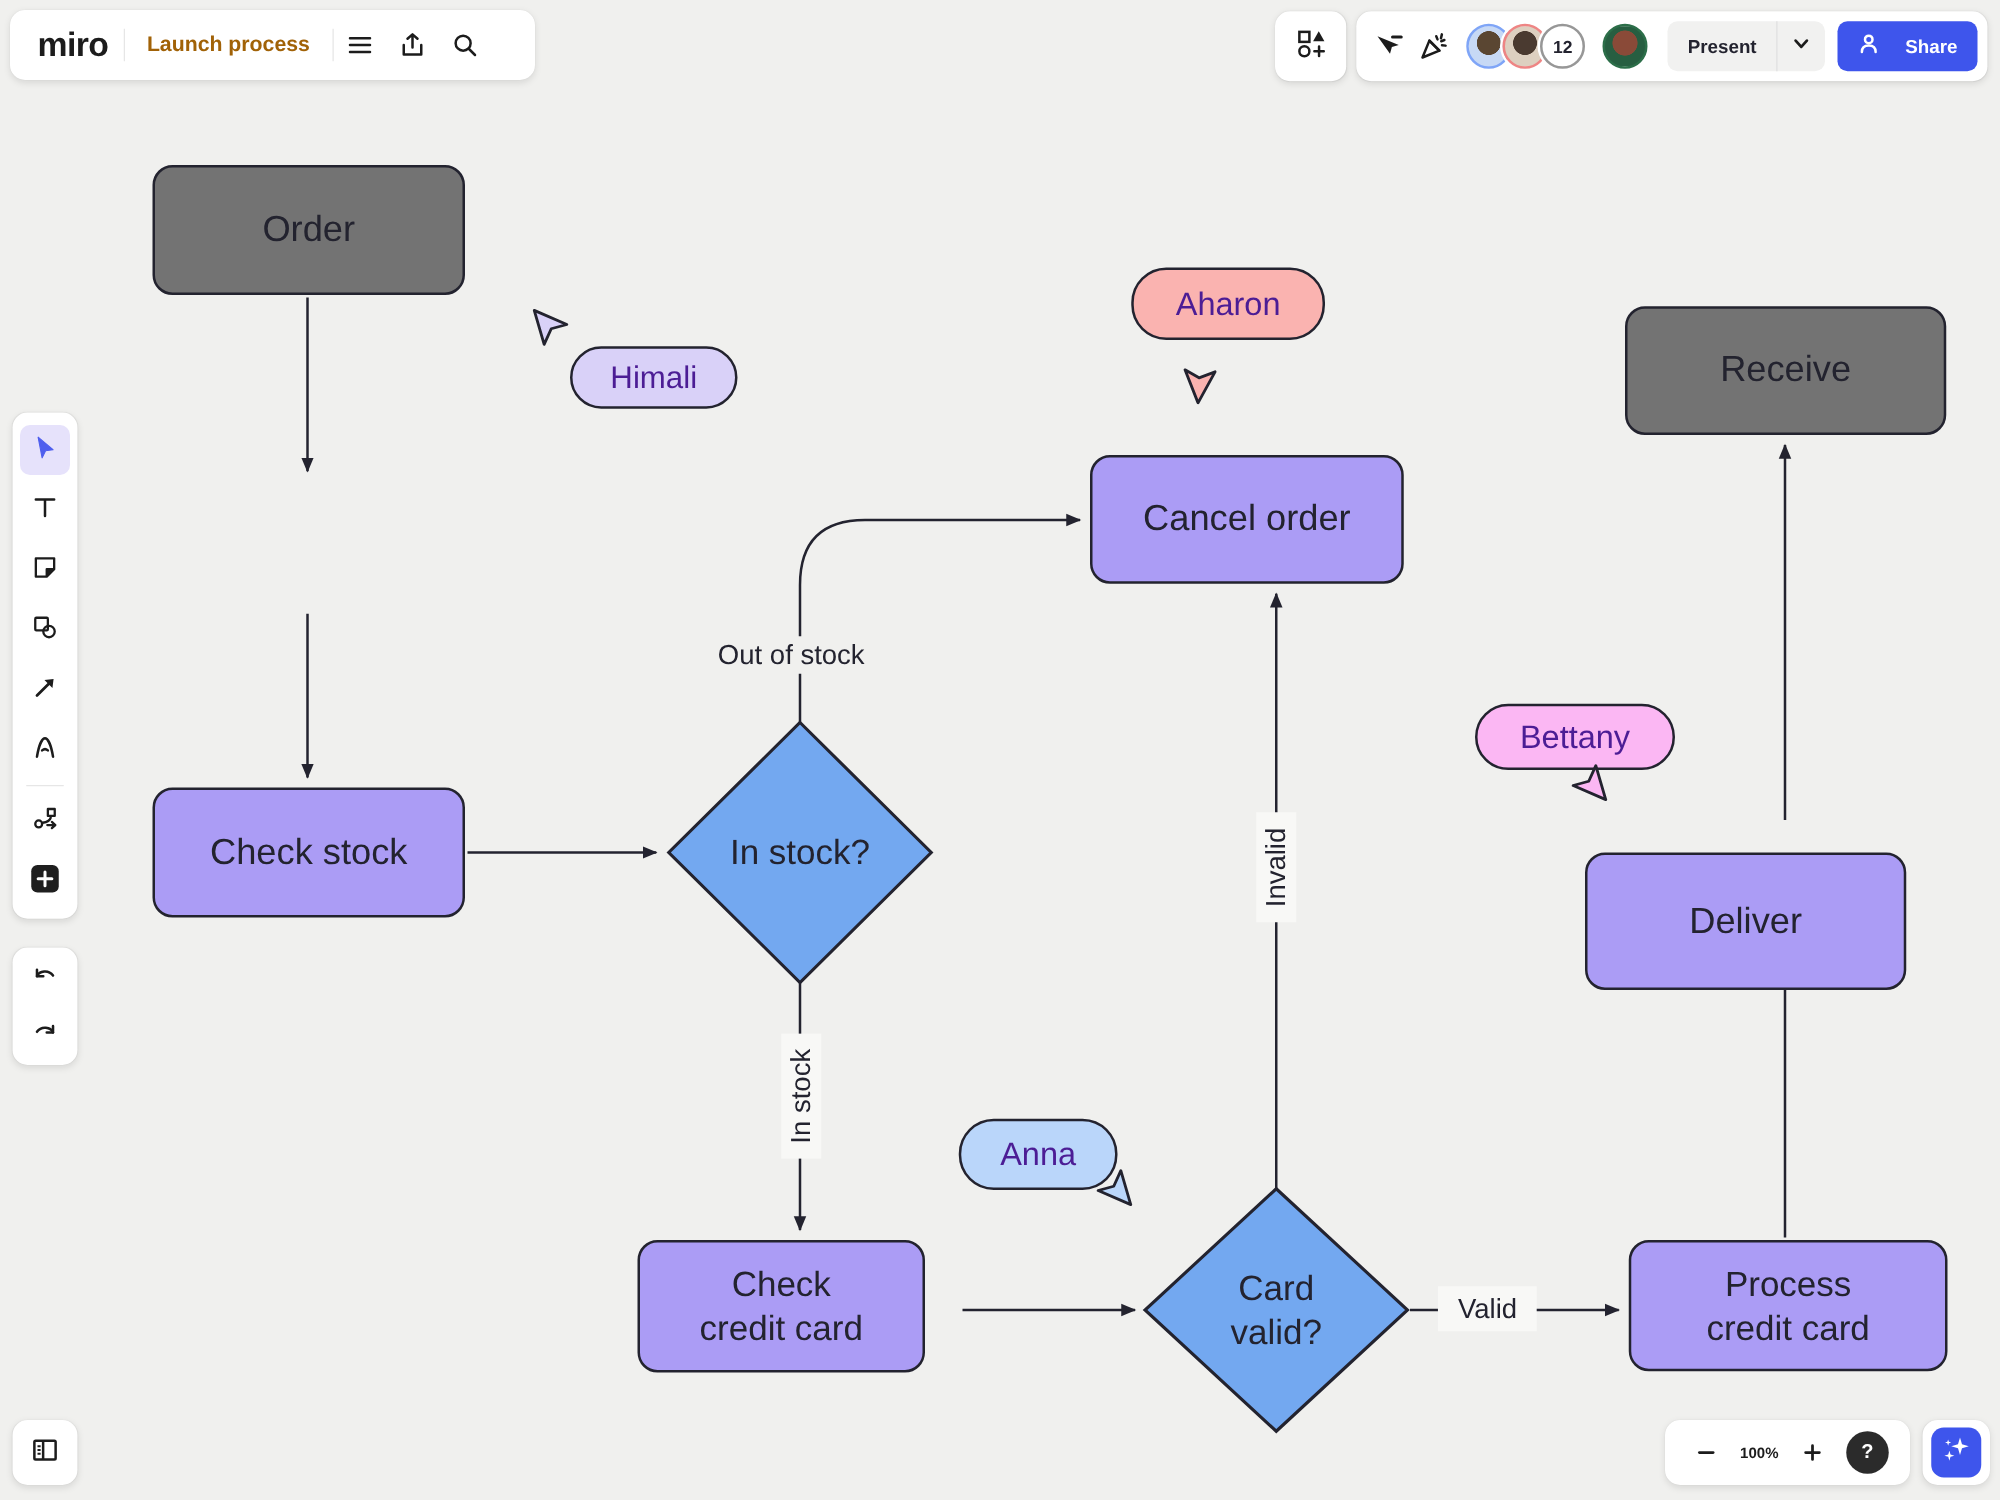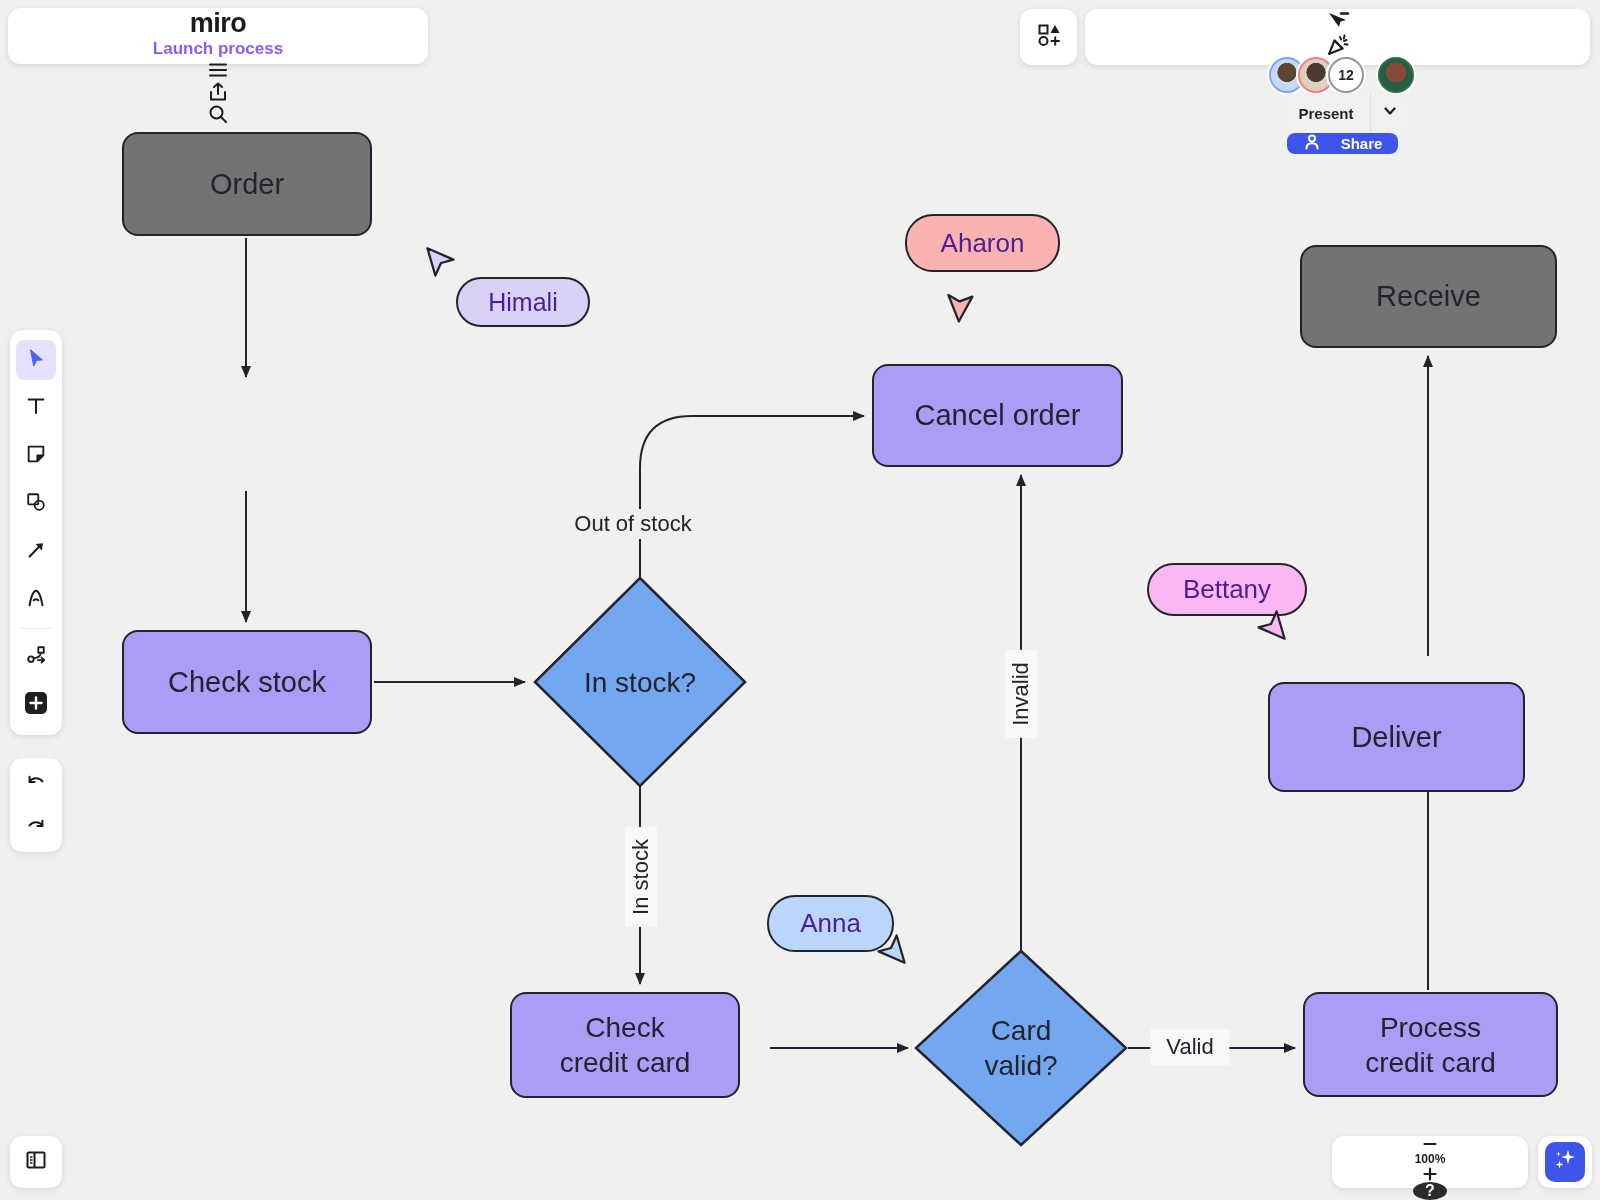--- a/index.html
+++ b/index.html
@@ -1,24 +1,24 @@
 <!DOCTYPE html>
 <html><head>
 <meta charset="utf-8">
 <style>
   html,body{margin:0;padding:0;background:#e9e9e7;}
   #stage{position:relative;width:1600px;height:1200px;background:#F0F0EE;overflow:hidden;
          font-family:"Liberation Sans",sans-serif;color:#23232F;}
   .card{position:absolute;background:#fff;border-radius:12px;
-        box-shadow:0 2px 6px rgba(0,0,0,.10),0 0 1px rgba(0,0,0,.08);flex-direction:column;}
+        box-shadow:0 2px 6px rgba(0,0,0,.10),0 0 1px rgba(0,0,0,.08);}
   
   #topbar-left{left:8px;top:8px;width:420px;height:56px;display:flex;align-items:center;padding:0 10px;box-sizing:border-box;}
   .logo{font-weight:800;font-size:27px;letter-spacing:-.5px;padding:0 12px;color:#1c1c1c;}
   .vdiv{width:1px;height:26px;background:#e6e6e6;}
-  .board-title{font-size:17px;font-weight:600;padding:0 18px;color:#8b5cf6;white-space:nowrap;}
+  .board-title{font-size:17px;font-weight:600;padding:0 18px;color:#a16207;white-space:nowrap;}
   .icon-btn{width:42px;height:42px;display:flex;align-items:center;justify-content:center;border-radius:8px;cursor:pointer;}
   .icon-btn svg{display:block;}
   
   #frames-card{left:1020px;top:9px;width:57px;height:56px;display:flex;align-items:center;justify-content:center;}
   #topbar-right{left:1085px;top:9px;width:505px;height:56px;display:flex;align-items:center;padding:0 8px;box-sizing:border-box;}
   .avatar{width:32px;height:32px;border-radius:50%;box-shadow:0 0 0 2px #fff;flex:none;}
   .ring-blue{border:2px solid #7FA5F7;background:radial-gradient(circle at 50% 42%,#5a4632 38%,#c7d9f5 40%);}
   .ring-coral{border:2px solid #EE8584;background:radial-gradient(circle at 50% 42%,#4a3a30 38%,#ddd0c0 40%);margin-left:-7px;}
   .ring-green{border:2px solid #2C6E49;background:radial-gradient(circle at 50% 42%,#8a4a38 40%,#275e41 42%);margin-left:14px;}
   .count-badge{width:32px;height:32px;border-radius:50%;border:2px solid #979797;background:#fff;margin-left:-6px;
@@ -115,21 +115,21 @@
   </div>
   <div class="bubble" style="left:456px;top:277px;width:134px;height:50px;background:#D9D1F8;">Himali</div>
 
   <div class="bubble" style="left:905px;top:214px;width:155px;height:58px;background:#FAB3B0;font-size:26px;">Aharon</div>
   <div class="cursor" style="left:944px;top:282px;transform:rotate(-135deg);">
     <svg width="34" height="32" viewBox="0 0 30 28">
         <path d="M3,1 L26,11 L15,14 L10,25 Z" fill="#FAB3B0" stroke="#23232F" stroke-width="2" stroke-linejoin="round"></path>
       </svg>
   </div>
 
-  <div class="bubble" style="left:1147px;top:563px;width:160px;height:53px;background:#FBB7F3;font-size:26px;">Bettany</div>
+  <div class="bubble" style="left:1180px;top:563px;width:160px;height:53px;background:#FBB7F3;font-size:26px;">Bettany</div>
   <div class="cursor" style="left:1254px;top:604px;transform:rotate(180deg);">
     <svg width="34" height="32" viewBox="0 0 30 28">
         <path d="M3,1 L26,11 L15,14 L10,25 Z" fill="#FBB7F3" stroke="#23232F" stroke-width="2" stroke-linejoin="round"></path>
       </svg>
   </div>
 
   <div class="bubble" style="left:767px;top:895px;width:127px;height:57px;background:#BAD6FA;font-size:26px;">Anna</div>
   <div class="cursor" style="left:874px;top:928px;transform:rotate(180deg);">
     <svg width="34" height="32" viewBox="0 0 30 28">
         <path d="M3,1 L26,11 L15,14 L10,25 Z" fill="#BAD6FA" stroke="#23232F" stroke-width="2" stroke-linejoin="round"></path>

